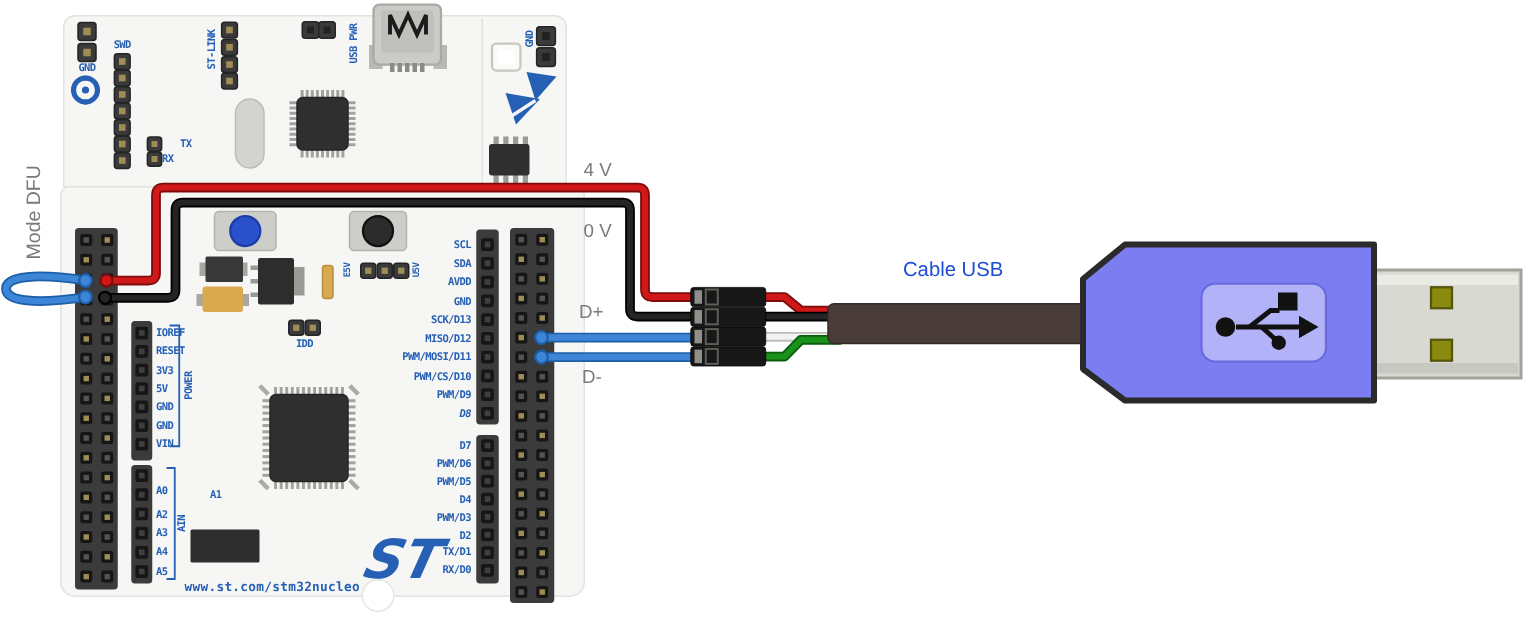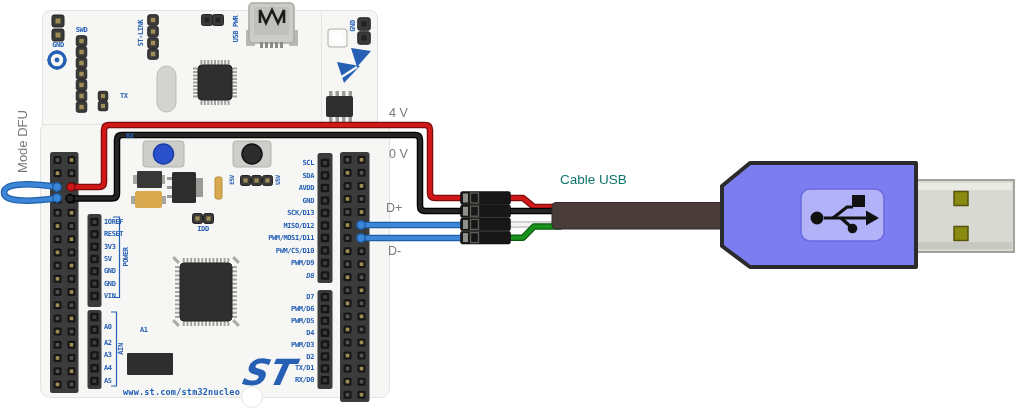--- a/index.html
+++ b/index.html
@@ -582,37 +582,37 @@
         <rect x="852" y="195" width="13" height="12"></rect>
         <path d="M841,218 L850,226" stroke="#111" stroke-width="3.2" fill="none"></path>
         <circle cx="852.5" cy="228.5" r="4.8"></circle>
       </g>
     </g>
   </svg>
 
   <div class="sk skc" style="left:44px;top:41px;width:28px;">GND</div>
   <div class="sk skc" style="left:67px;top:26px;width:29px;">SWD</div>
   <div class="sk" style="left:120px;top:92px;">TX</div>
-  <div class="sk" style="left:126px;top:102px;margin-top:30px;">RX</div>
+  <div class="sk" style="left:108px;top:102px;">RX</div>
   <div class="sk rot" style="left:101px;top:29px;">ST-LINK</div>
   <div class="sk rot" style="left:196px;top:25px;">USB PWR</div>
   <div class="sk rot" style="left:313px;top:22px;">GND</div>
   <div class="sk rot tiny" style="left:192px;top:176px;">E5V</div>
   <div class="sk rot tiny" style="left:238px;top:176px;">U5V</div>
   <div class="sk skc" style="left:188px;top:225px;width:30px;">IDD</div>
   <div class="sk rot" style="left:86px;top:253px;">POWER</div>
   <div class="sk rot" style="left:81px;top:345px;">AIN</div>
   <div class="url">www.st.com/stm32nucleo</div>
 
   <div class="ann rot" style="left:-23px;top:134px;">Mode DFU</div>
   <div class="ann" style="left:389px;top:106px;">4 V</div>
   <div class="ann" style="left:389px;top:147px;">0 V</div>
   <div class="ann" style="left:386px;top:201px;">D+</div>
   <div class="ann" style="left:388px;top:244px;">D-</div>
-  <div class="ann" style="left:560px;top:172px;font-size:13.5px;color:#0f766e;">Cable USB</div>
+  <div class="ann" style="left:602px;top:172px;font-size:13.5px;color:#1d4ed8;">Cable USB</div>
 
   <div id="pin-labels">
       <div class="sk skr" style="top: 159px;">SCL</div>
       <div class="sk skr" style="top: 171.5px;">SDA</div>
       <div class="sk skr" style="top: 184px;">AVDD</div>
       <div class="sk skr" style="top: 196.5px;">GND</div>
       <div class="sk skr" style="top: 209px;">SCK/D13</div>
       <div class="sk skr" style="top: 221.5px;">MISO/D12</div>
       <div class="sk skr" style="top: 234px;">PWM/MOSI/D11</div>
       <div class="sk skr" style="top: 246.5px;">PWM/CS/D10</div>

